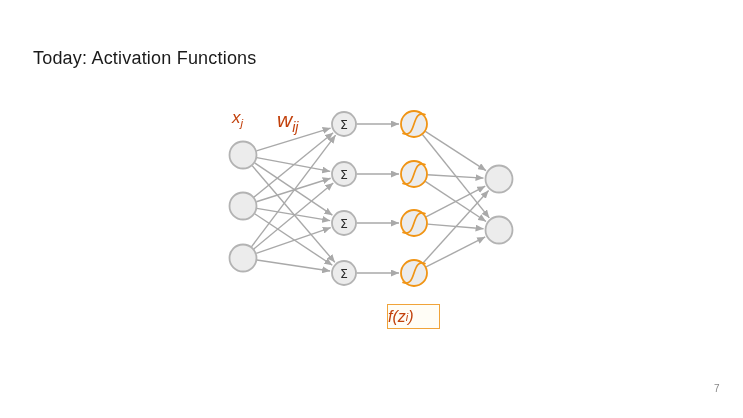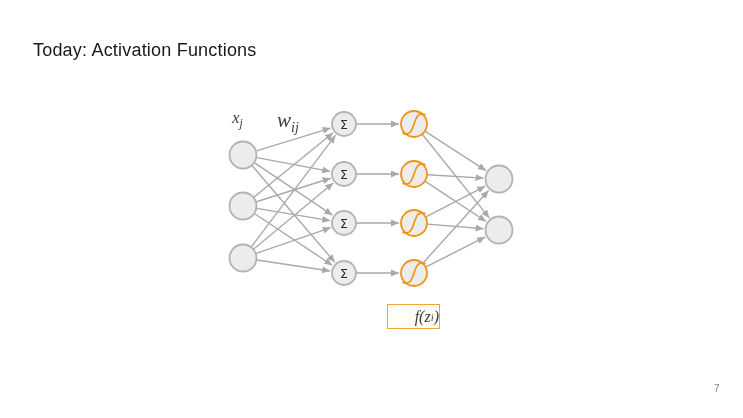--- a/index.html
+++ b/index.html
@@ -7,35 +7,35 @@
     position: relative;
     width: 743px;
     height: 418px;
     background: #ffffff;
     overflow: hidden;
     font-family: "Liberation Sans", sans-serif;
   }
   .title {
     position: absolute;
     left: 33px;
-    top: 40px;
+    top: 48px;
     font-size: 18px;
     letter-spacing: 0.2px;
     color: #1a1a1a;
     white-space: nowrap;
   }
   svg.net {
     position: absolute;
     left: 0;
     top: 0;
   }
   .math {
-    font-family: Liberation Serif, serif;
+    font-family: Liberation Sans, sans-serif;
     font-style: italic;
-    color: #404040;
+    color: #c2410c;
   }
   .math sub {
     font-size: 68%;
     font-style: italic;
     line-height: 0;
   }
   .label-xj {
     position: absolute;
     left: 232px;
     top: 108px;
@@ -51,23 +51,22 @@
     position: absolute;
     left: 387px;
     top: 304px;
     width: 53px;
     height: 25px;
     box-sizing: border-box;
     border: 1.5px solid #f0a339;
     background: #fffdf6;
     display: flex;
     align-items: center;
-    justify-content: flex-end;
+    justify-content: flex-start;
     font-size: 16px;
-    padding-left: 47px;
   }
   .page-number {
     position: absolute;
     left: 714px;
     top: 383px;
     font-size: 10px;
     color: #878787;
   }
 </style>
 </head>

